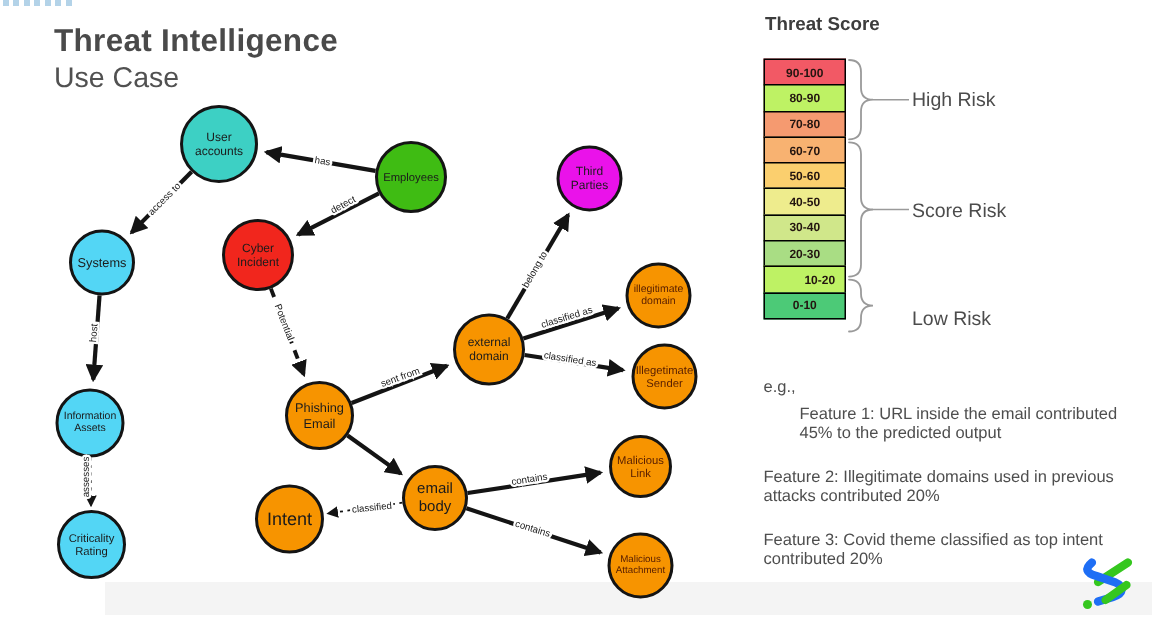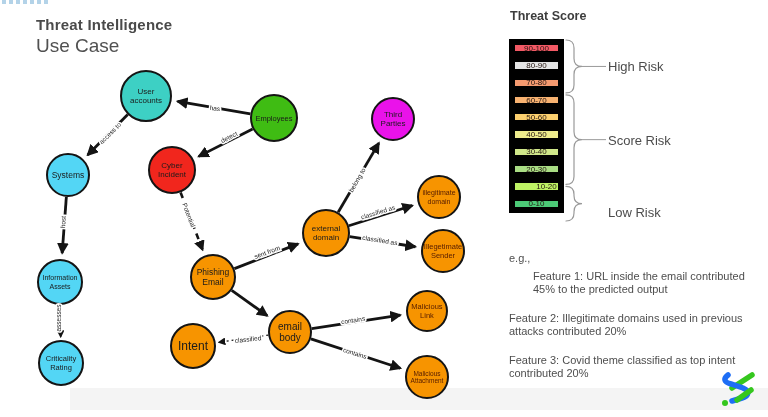--- a/index.html
+++ b/index.html
@@ -3,29 +3,29 @@
 <meta charset="utf-8">
 <style>
   html,body { margin:0; padding:0; background:#fff; }
   #canvas {
     position:relative; width:768px; height:417px; overflow:hidden;
     background:#ffffff; font-family:"Liberation Sans", sans-serif;
   }
   .footer-strip { position:absolute; left:70px; top:388px; width:698px; height:22px; background:#f4f4f4; z-index:0; }
   .watermark { position:absolute; left:2px; top:0; width:46px; height:4px; opacity:.85; z-index:2; }
   .titles { position:absolute; left:36px; top:16px; z-index:2; }
-  .titles h1 { margin:0; font-size:15px; font-weight:bold; color:#4a4a4a; letter-spacing:.2px; }
+  .titles h1 { margin:0; font-size:21px; font-weight:bold; color:#4a4a4a; letter-spacing:.2px; }
   .titles h2 { margin:2px 0 0 0; font-size:19px; font-weight:400; color:#515151; }
   #diagram { position:absolute; left:0; top:0; z-index:1; pointer-events:none; }
   .ts-heading { position:absolute; left:510px; top:9px; font-size:12.5px; font-weight:bold; color:#3d3d3d; z-index:2; }
   .legend { position:absolute; left:509px; top:39px; width:55px; z-index:2; }
   .legend-row {
-    height:18.3px; box-sizing:border-box; border:6px solid #000000; margin-top:-1px;
+    height:18.3px; box-sizing:border-box; border:1px solid #000000; margin-top:-1px;
     display:flex; align-items:center; justify-content:center;
-    font-size:8px; font-weight:400; color:#241510;
+    font-size:8px; font-weight:700; color:#241510;
   }
   .legend-row:first-child { margin-top:0; }
   .risk-label { position:absolute; font-size:13px; color:#4c4c4c; transform:translateY(-50%); white-space:nowrap; z-index:2; }
   .contextual { position:absolute; left:509px; top:238px; width:256px; z-index:2; }
   .contextual h3 { margin:0; font-size:13.5px; font-weight:bold; color:#3f3f3f; }
   .contextual .intro { margin:14px 0 0 0; font-size:11px; line-height:13.5px; color:#4e4e4e; }
   .features p { margin:15px 0 0 0; font-size:11px; line-height:13.5px; color:#4e4e4e; }
   .features p:first-child { margin-top:4px;margin-left:24px; }
   .logo { position:absolute; left:719px; top:369px; width:40px; height:40px; z-index:2; }
 </style>
@@ -141,21 +141,21 @@
       <path d="M 566,40 Q 574,40 574,48 L 574,58.45 Q 574,66.45 582,66.45 Q 574,66.45 574,74.45 L 574,84.9 Q 574,92.9 566,92.9" fill="none" stroke="#9a9a9a" stroke-width="1.2" stroke-linecap="round"></path>
       <line x1="582" y1="66.45" x2="606" y2="66.45" stroke="#9a9a9a" stroke-width="1"></line>
       <path d="M 566,94.9 Q 574,94.9 574,102.9 L 574,131.65 Q 574,139.65 582,139.65 Q 574,139.65 574,147.65 L 574,176.4 Q 574,184.4 566,184.4" fill="none" stroke="#9a9a9a" stroke-width="1.2" stroke-linecap="round"></path>
       <line x1="582" y1="139.65" x2="606" y2="139.65" stroke="#9a9a9a" stroke-width="1"></line>
       <path d="M 566,186.4 Q 574,186.4 574,194.4 L 574,195.7 Q 574,203.7 582,203.7 Q 574,203.7 574,211.7 L 574,213 Q 574,221 566,221" fill="none" stroke="#9a9a9a" stroke-width="1.2" stroke-linecap="round"></path>
     </svg>
 
   <div class="ts-heading">Threat Score</div>
   <div class="legend" id="legend">
       <div class="legend-row" style="background: rgb(242, 89, 101);">90-100</div>
-      <div class="legend-row" style="background: #e5e5e5;">80-90</div>
+      <div class="legend-row" style="background: #bef264;">80-90</div>
       <div class="legend-row" style="background: rgb(245, 154, 112);">70-80</div>
       <div class="legend-row" style="background: rgb(248, 178, 113);">60-70</div>
       <div class="legend-row" style="background: rgb(251, 207, 110);">50-60</div>
       <div class="legend-row" style="background: rgb(238, 236, 141);">40-50</div>
       <div class="legend-row" style="background: rgb(208, 231, 138);">30-40</div>
       <div class="legend-row" style="background: rgb(169, 221, 132); text-align: center;">20-30</div>
       <div class="legend-row" style="background: #bef264; padding-left: 20px;">10-20</div>
       <div class="legend-row" style="background: rgb(76, 202, 119);">0-10</div>
     </div>
 

